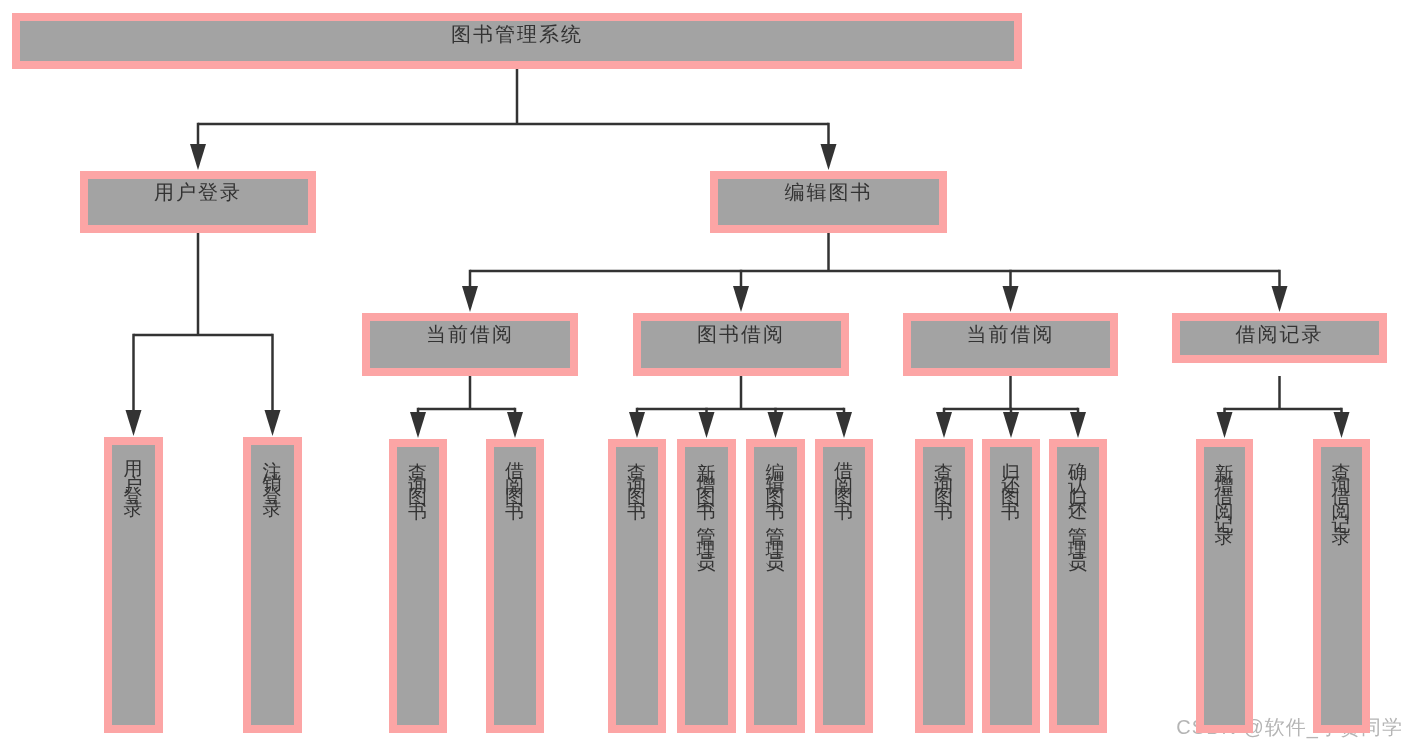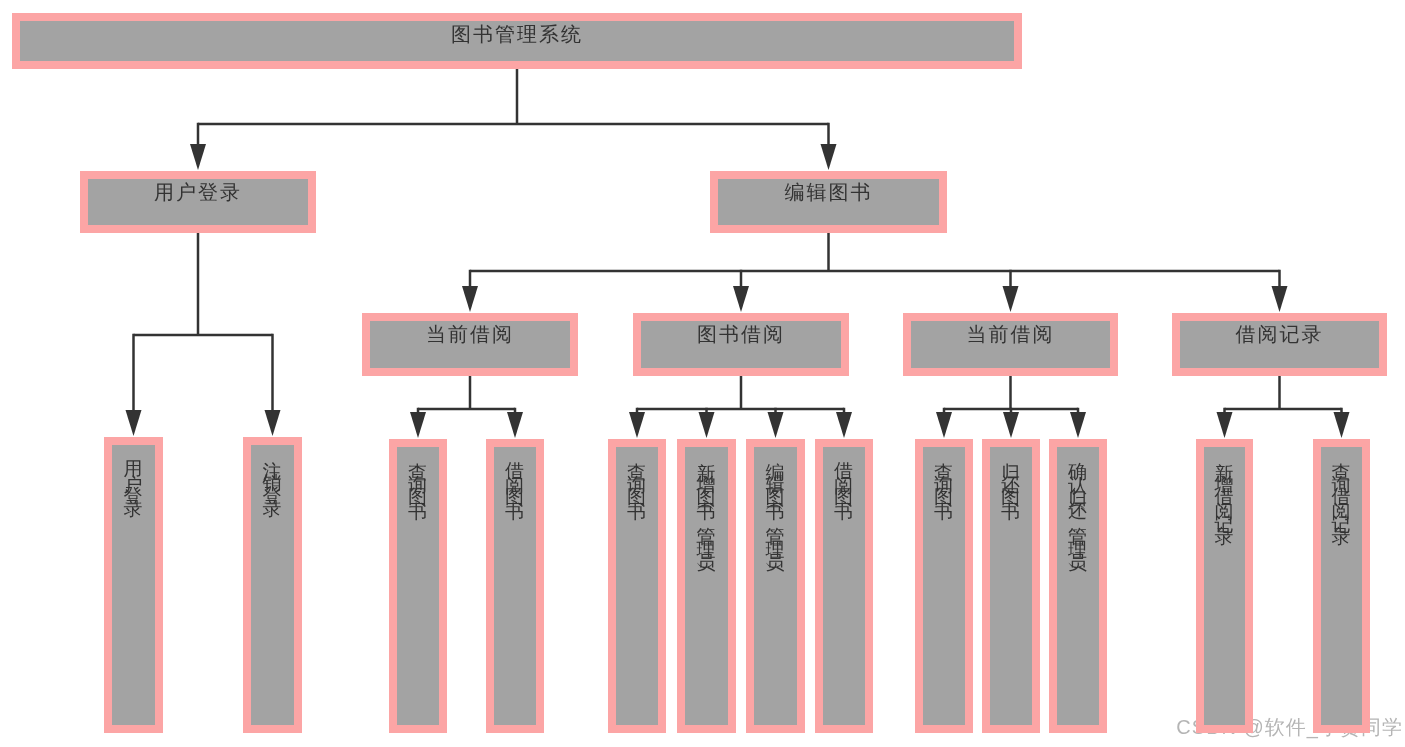--- a/index.html
+++ b/index.html
@@ -160,21 +160,21 @@
     </div>
     <div class="node vertical" style="left: 915px; top: 439px; width: 58px; height: 294px;">
       <span class="node-label">查询图书</span>
     </div>
     <div class="node vertical" style="left: 982px; top: 439px; width: 58px; height: 294px;">
       <span class="node-label">归还图书</span>
     </div>
     <div class="node vertical" style="left: 1049px; top: 439px; width: 58px; height: 294px;">
       <span class="node-label">确认归还（管理员）</span>
     </div>
-    <div class="node horizontal" style="left: 1172px; top: 313px; width: 215px; height: 63px;">
+    <div class="node horizontal" style="left: 1172px; top: 313px; width: 215px; height: 50px;">
       <span class="node-label">借阅记录</span>
     </div>
     <div class="node vertical" style="left: 1196px; top: 439px; width: 57px; height: 294px;">
       <span class="node-label">新增借阅记录</span>
     </div>
     <div class="node vertical" style="left: 1313px; top: 439px; width: 57px; height: 294px;">
       <span class="node-label">查询借阅记录</span>
     </div>
   </div>
 

